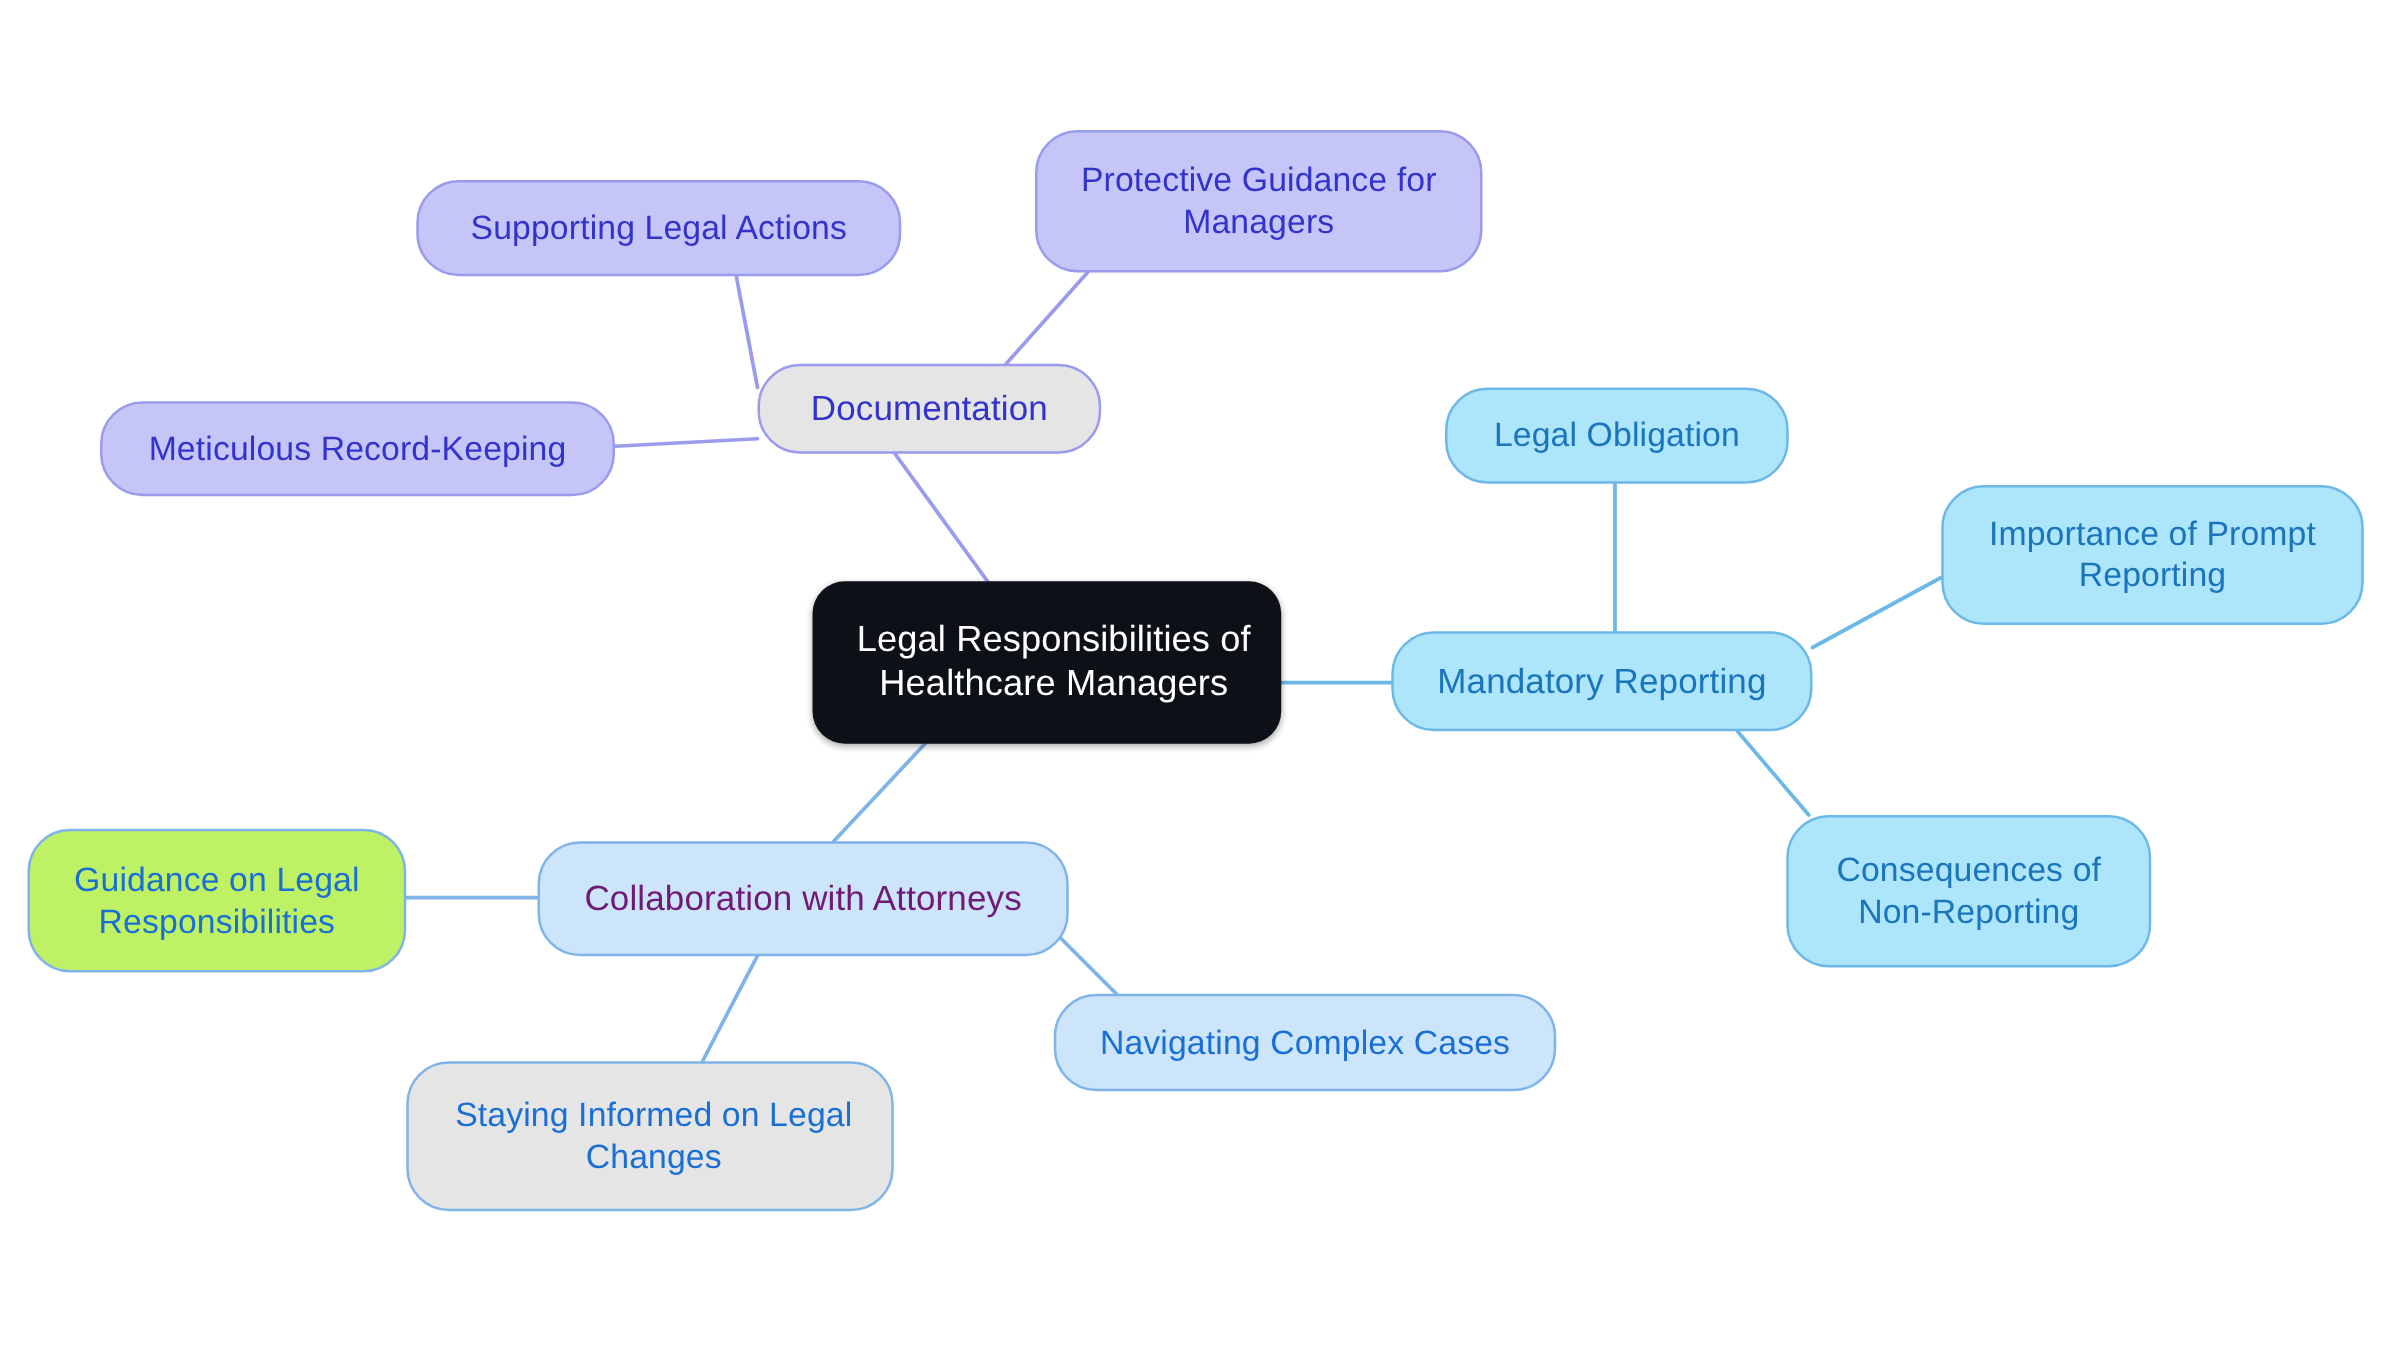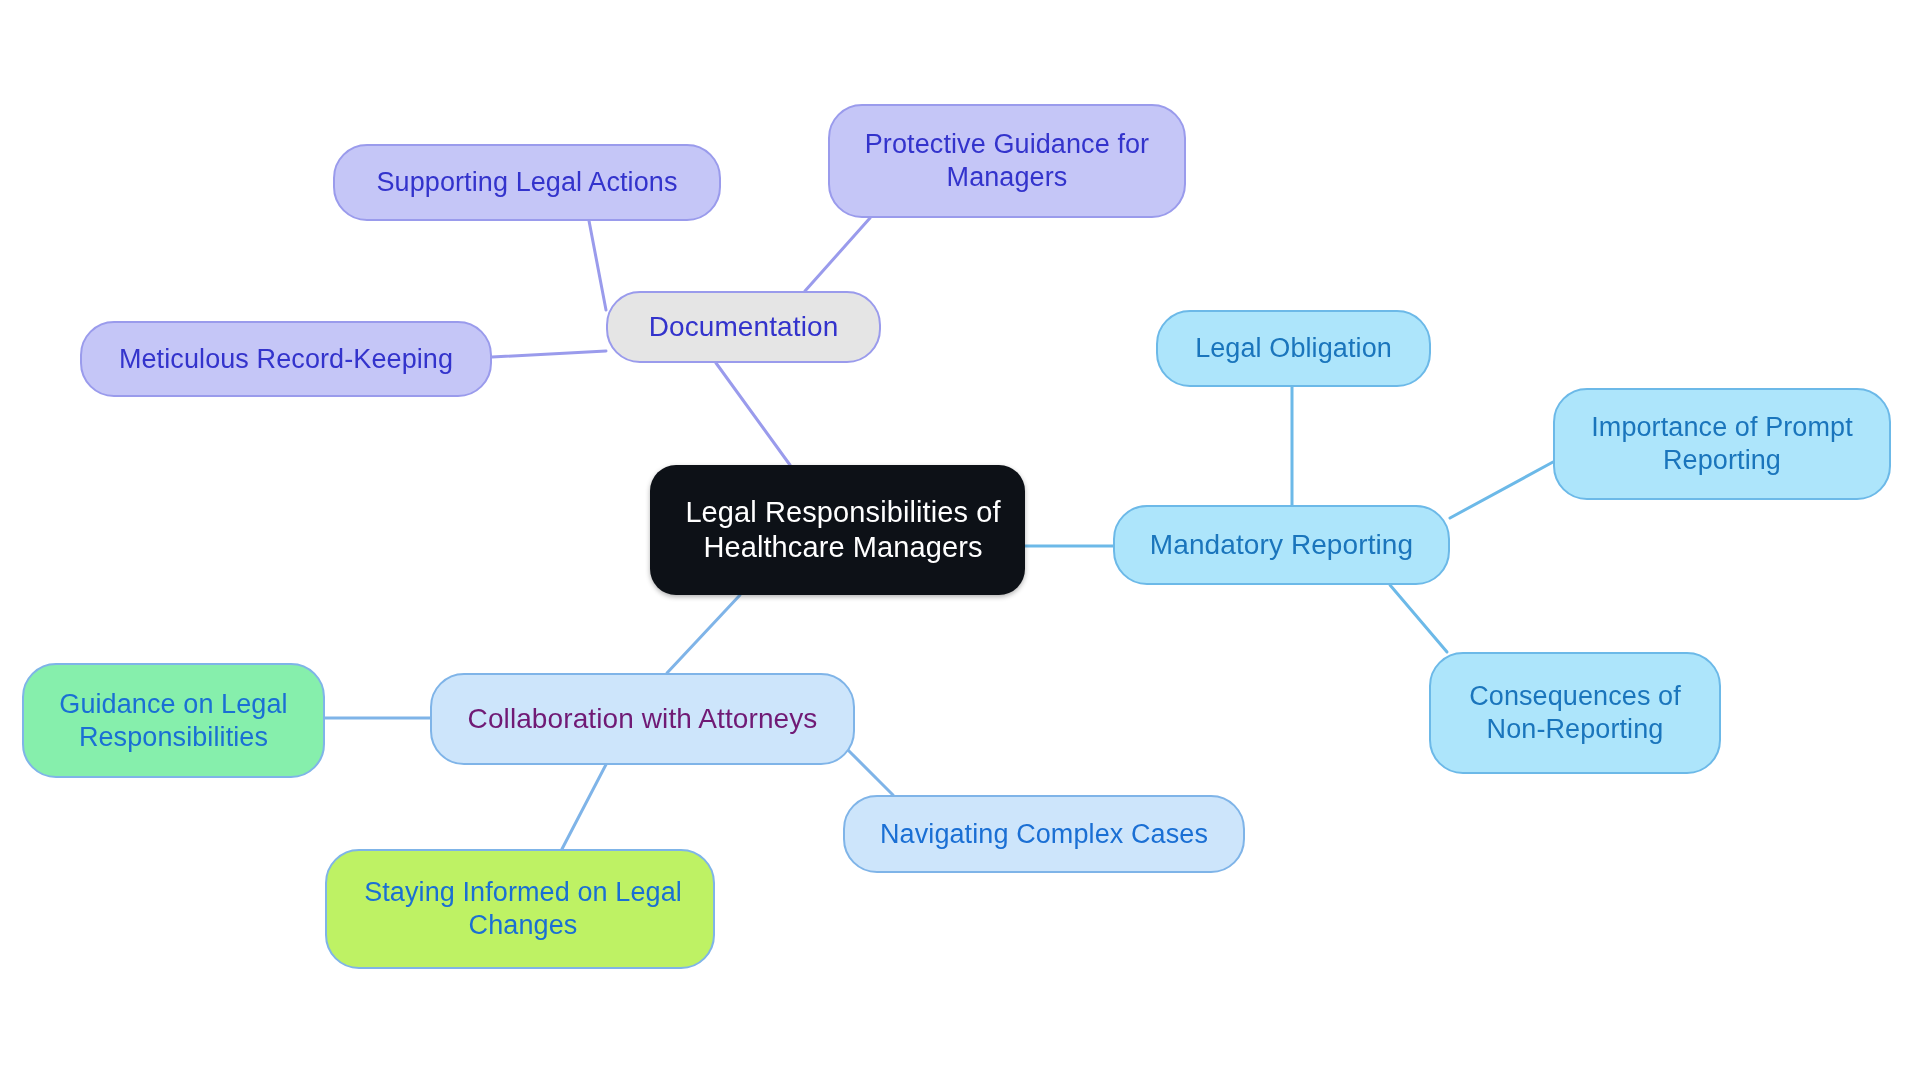--- a/index.html
+++ b/index.html
@@ -82,19 +82,19 @@
       <div class="node leaf" style="left: 828px; top: 104px; width: 358px; height: 114px; background: rgb(197, 198, 247); border-color: rgb(154, 155, 236); color: rgb(51, 51, 204);">Protective Guidance for
 Managers</div>
       <div class="node leaf" style="left: 80px; top: 321px; width: 412px; height: 76px; background: rgb(197, 198, 247); border-color: rgb(154, 155, 236); color: rgb(51, 51, 204);">Meticulous Record-Keeping</div>
       <div class="node branch" style="left: 1113px; top: 505px; width: 337px; height: 80px; background: rgb(173, 229, 251); border-color: rgb(108, 185, 232); color: rgb(26, 117, 188);">Mandatory Reporting</div>
       <div class="node leaf" style="left: 1156px; top: 310px; width: 275px; height: 77px; background: rgb(173, 229, 251); border-color: rgb(108, 185, 232); color: rgb(26, 117, 188);">Legal Obligation</div>
       <div class="node leaf" style="left: 1553px; top: 388px; width: 338px; height: 112px; background: rgb(173, 229, 251); border-color: rgb(108, 185, 232); color: rgb(26, 117, 188);">Importance of Prompt
 Reporting</div>
       <div class="node leaf" style="left: 1385px; top: 652px; width: 292px; height: 122px; background: rgb(173, 229, 251); border-color: rgb(108, 185, 232); color: rgb(26, 117, 188); margin-left: 44px;">Consequences of
 Non-Reporting</div>
       <div class="node branch" style="left: 430px; top: 673px; width: 425px; height: 92px; background: rgb(205, 229, 251); border-color: rgb(127, 180, 232); color: #701a75;">Collaboration with Attorneys</div>
-      <div class="node leaf" style="left: 22px; top: 663px; width: 303px; height: 115px; background: #86efac; border-color: rgb(127, 180, 232); color: rgb(26, 111, 212);">Guidance on Legal
+      <div class="node leaf" style="left: 22px; top: 663px; width: 303px; height: 115px; background: #bef264; border-color: rgb(127, 180, 232); color: rgb(26, 111, 212);">Guidance on Legal
 Responsibilities</div>
-      <div class="node leaf" style="left: 325px; top: 849px; width: 390px; height: 120px; background: #bef264; border-color: rgb(127, 180, 232); color: rgb(26, 111, 212); padding-left: 20px;">Staying Informed on Legal
+      <div class="node leaf" style="left: 325px; top: 849px; width: 390px; height: 120px; background: #e5e5e5; border-color: rgb(127, 180, 232); color: rgb(26, 111, 212); padding-left: 20px;">Staying Informed on Legal
 Changes</div>
       <div class="node leaf" style="left: 843px; top: 795px; width: 402px; height: 78px; background: rgb(205, 229, 251); border-color: rgb(127, 180, 232); color: rgb(26, 111, 212);">Navigating Complex Cases</div>
     </div>
 </div>
 
 </body></html>

